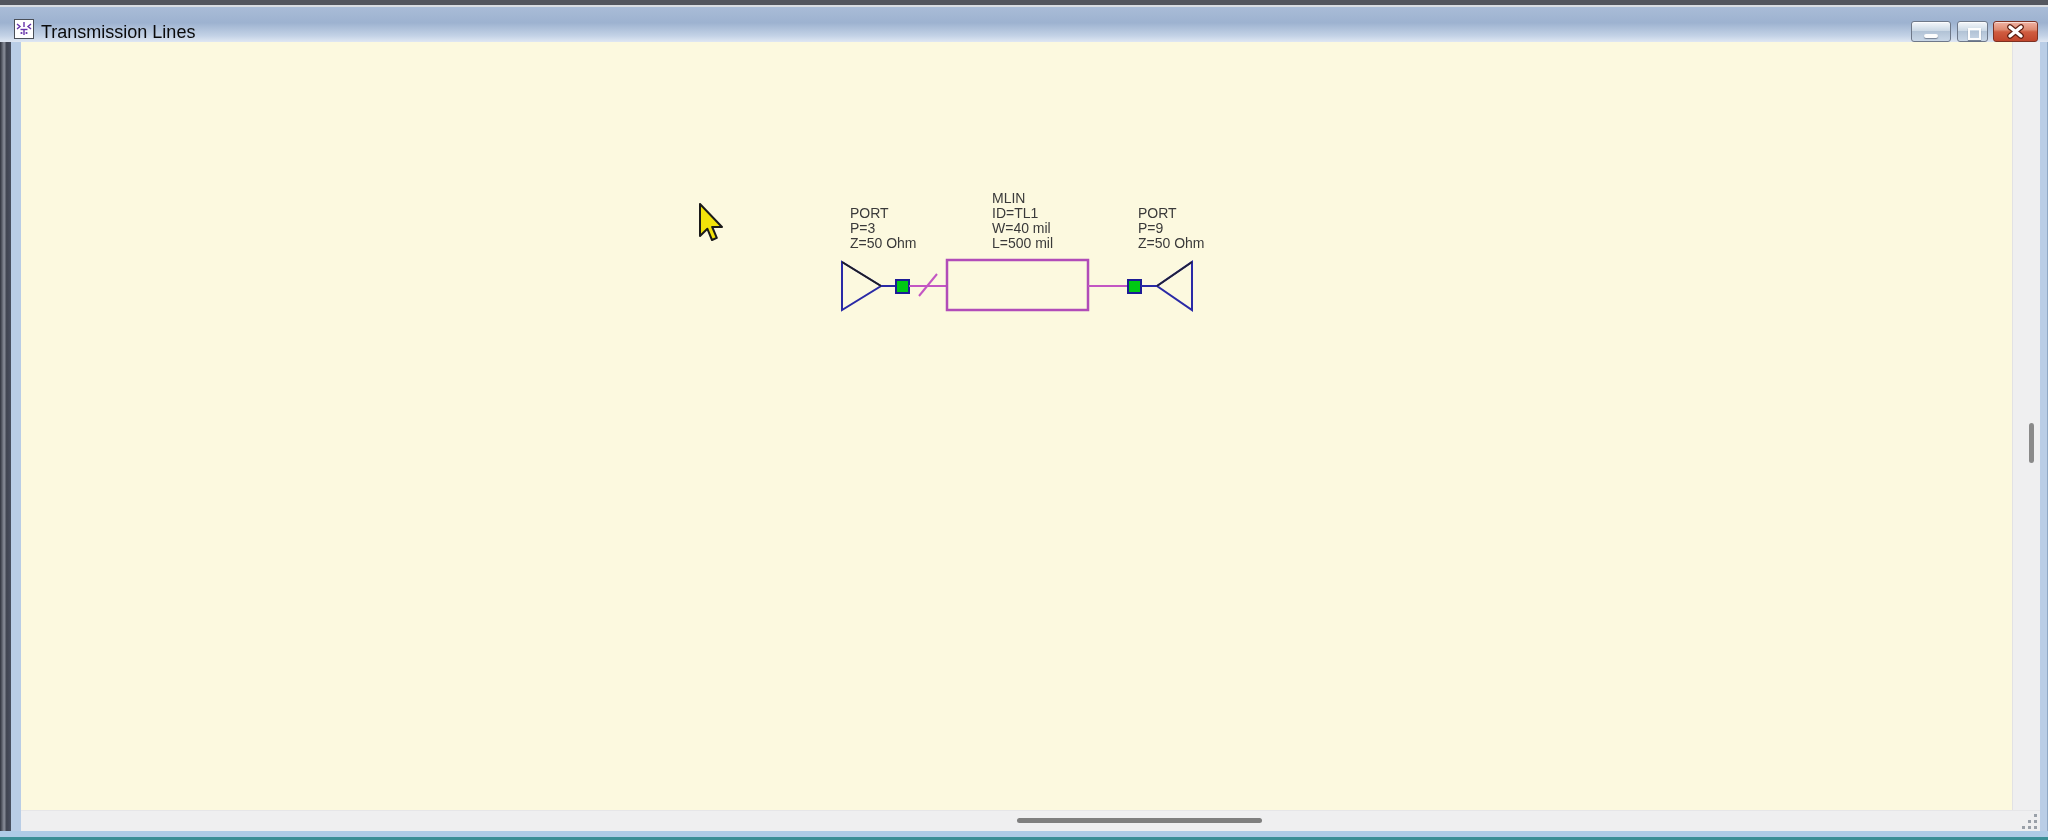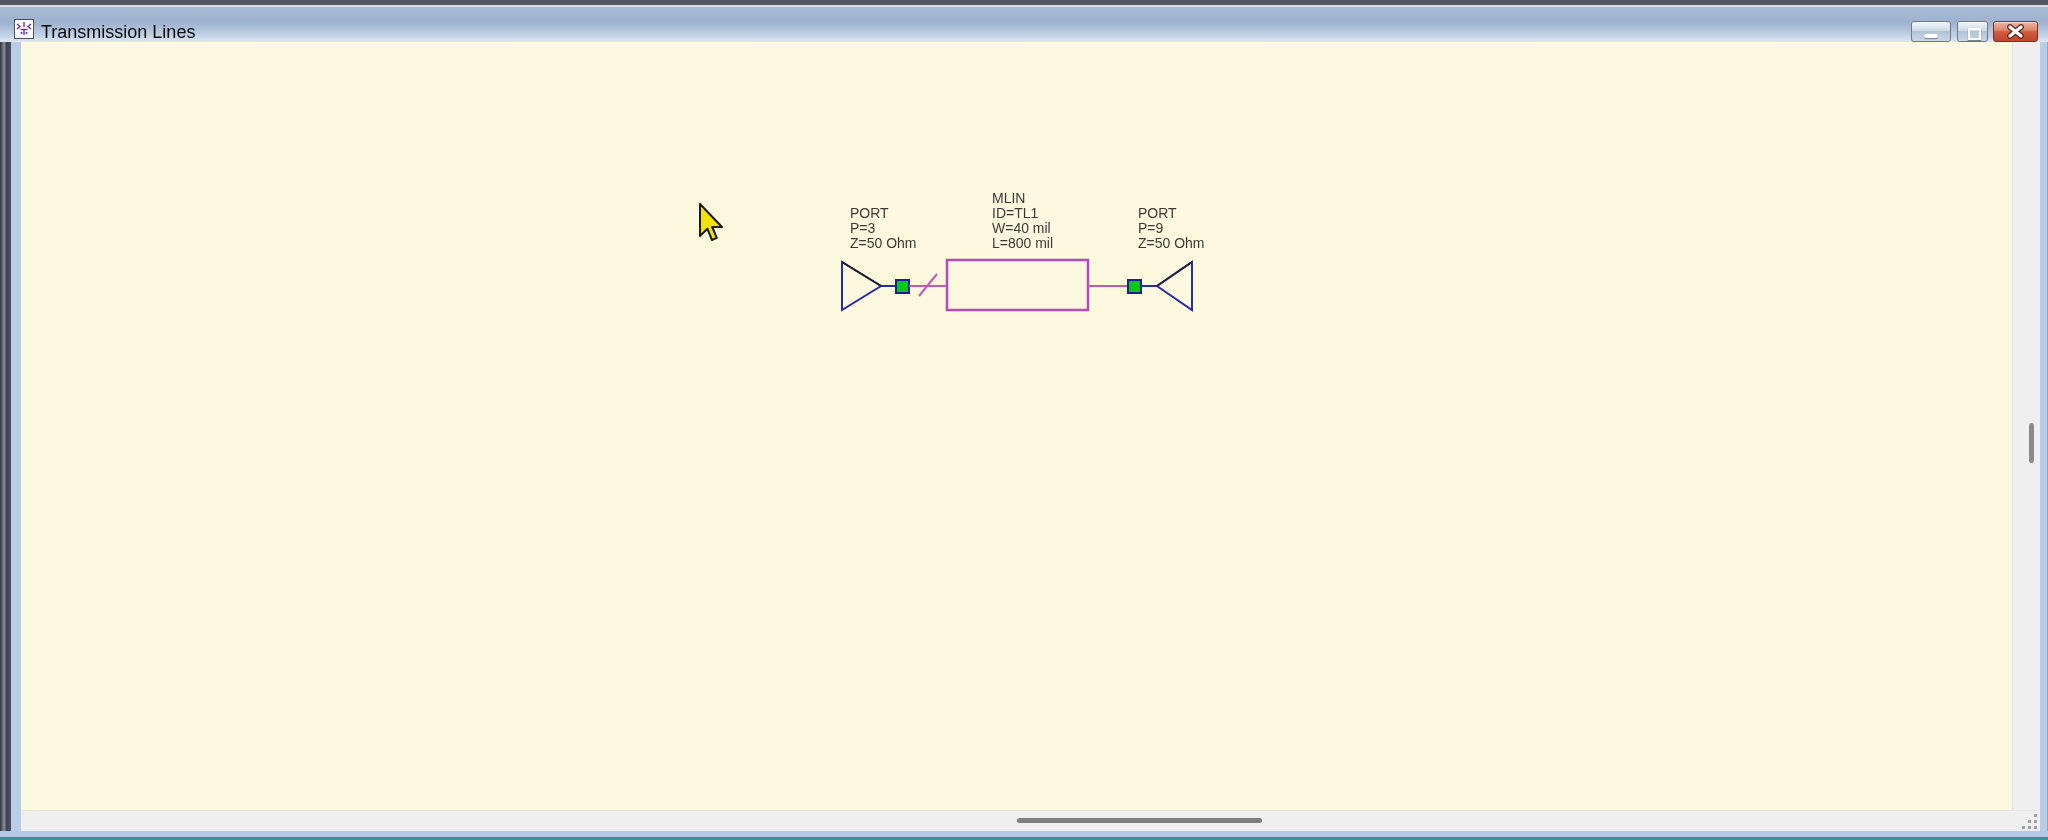--- a/index.html
+++ b/index.html
@@ -146,21 +146,21 @@
 
 <div class="abs comp-label lbl-port1">
   <div>PORT</div>
   <div>P=3</div>
   <div>Z=50 Ohm</div>
 </div>
 <div class="abs comp-label lbl-mlin">
   <div>MLIN</div>
   <div>ID=TL1</div>
   <div>W=40 mil</div>
-  <div>L=800 mil</div>
+  <div>L=500 mil</div>
 </div>
 <div class="abs comp-label lbl-port2">
   <div>PORT</div>
   <div>P=9</div>
   <div>Z=50 Ohm</div>
 </div>
 
 <svg class="abs cursor-svg" viewBox="0 0 30 42">
   <polygon points="3,1 3,33 10.4,25.8 15,37 19.8,34.8 15.2,24 25,24" fill="#f2e20a" stroke="#1a1a1a" stroke-width="2" stroke-linejoin="round"></polygon>
 </svg>

